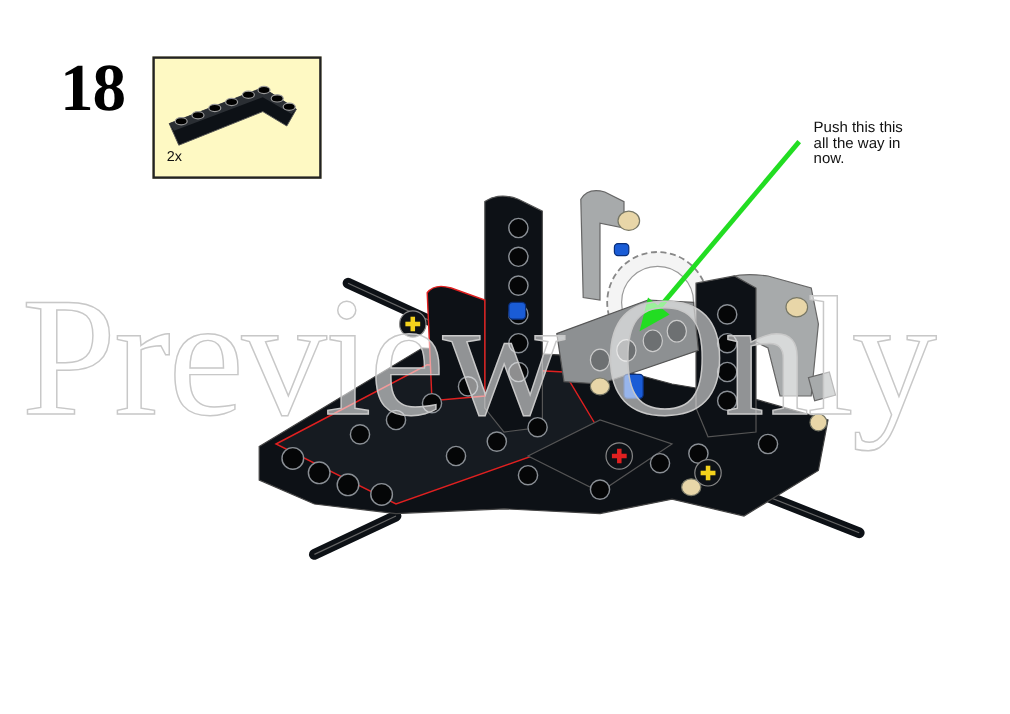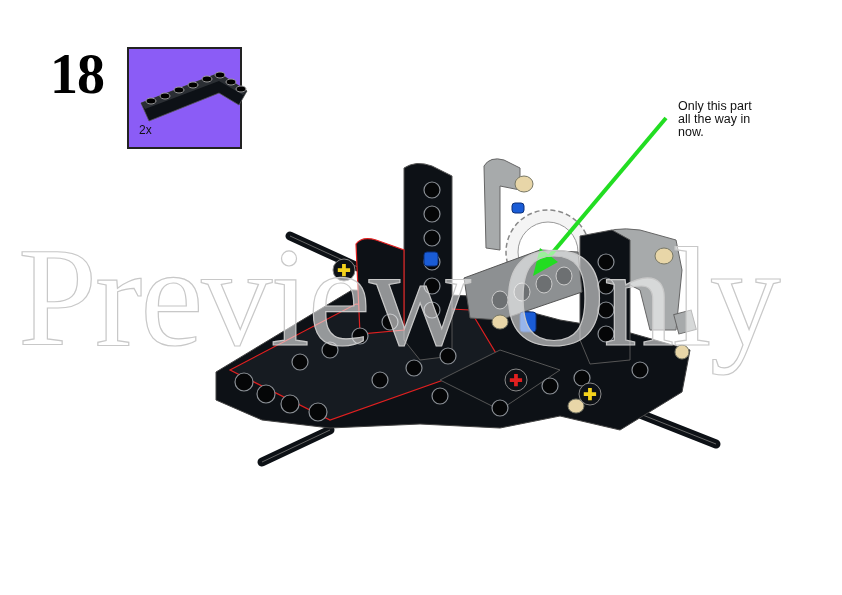--- a/index.html
+++ b/index.html
@@ -1,18 +1,18 @@
 <!DOCTYPE html>
 <html><head>
 <meta charset="utf-8">
 <style>
   html,body{margin:0;padding:0;background:#ffffff;}
   body{width:842px;height:595px;position:relative;overflow:hidden;font-family:"Liberation Sans",sans-serif;}
   .step-number{position:absolute;left:50px;top:42px;font-size:56px;font-weight:bold;color:#000;letter-spacing:-1px;line-height:64px;font-family:Liberation Serif, serif;}
-  .parts-box{position:absolute;left:127px;top:47px;width:115px;height:102px;background:#8b5cf6;border:2px solid #222;box-sizing:border-box;}
+  .parts-box{position:absolute;left:127px;top:47px;width:141px;height:102px;background:#fef9c3;border:2px solid #222;box-sizing:border-box;}
   .parts-box svg{position:absolute;left:6px;top:12px;}
   .qty{position:absolute;left:10px;top:74px;font-size:12px;color:#111;}
   .callout{position:absolute;left:678px;top:100px;font-size:12.5px;line-height:13px;color:#111;white-space:pre-line;}
   .scene{position:absolute;left:0;top:0;}
   .watermark{position:absolute;left:18px;top:222px;font-size:142px;line-height:150px;font-family:Liberation Serif, serif;color:rgba(255,255,255,0.55);-webkit-text-stroke:1.2px #c8c8c8;letter-spacing:-2px;white-space:nowrap;pointer-events:none;}
 </style>
 </head>
 <body>
 
 <div class="step-number">18</div>
@@ -142,17 +142,17 @@
     <circle cx="590" cy="394" r="11" fill="#0d1116" stroke="#888"></circle>
     <text x="590" y="400" text-anchor="middle" font-size="16" font-weight="bold" fill="#f3d21c" font-family="Liberation Sans, sans-serif">✚</text>
   </g>
 
   <g>
     <line x1="666" y1="118" x2="548" y2="258" stroke="#22dd22" stroke-width="4"></line>
     <polygon points="533,276 540,248 558,262" fill="#22dd22"></polygon>
   </g>
 </svg>
 
-<div class="callout">Only this part
+<div class="callout">Push this this
 all the way in
 now.</div>
 
 <div class="watermark">Preview Only</div>
 
 </body></html>

